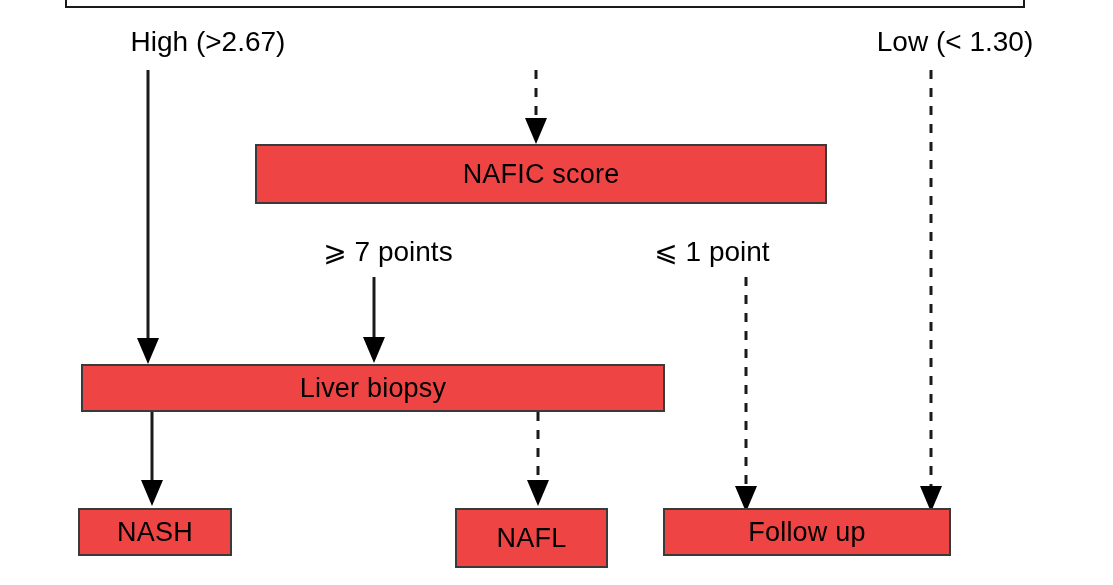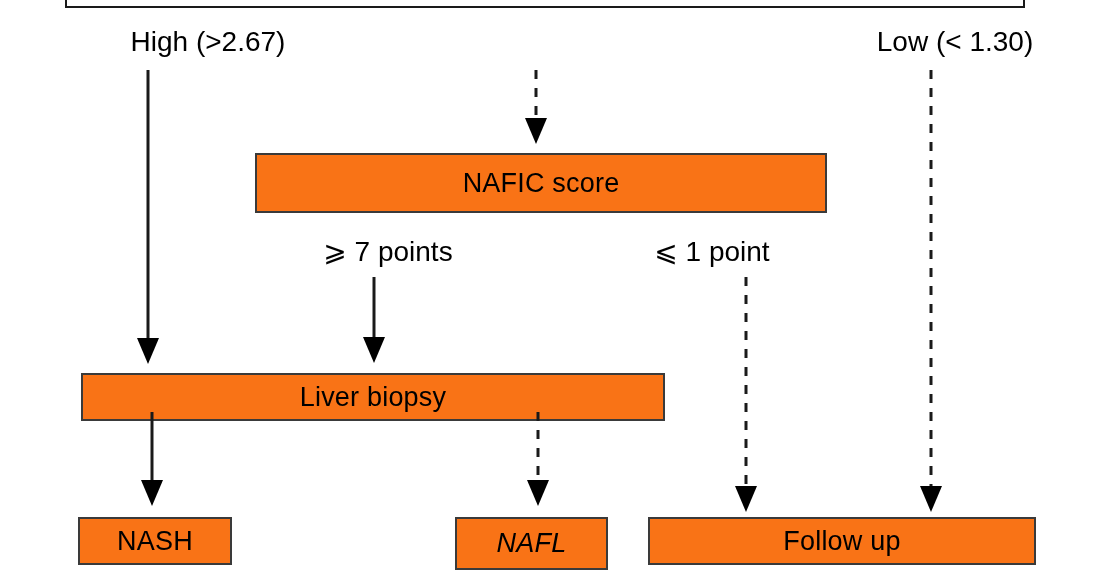--- a/index.html
+++ b/index.html
@@ -16,30 +16,29 @@
     width: 1113px;
     height: 585px;
     background: #ffffff;
     overflow: hidden;
   }
   
   .box {
     position: absolute;
     box-sizing: border-box;
     border: 2px solid #3a3a3a;
-    background: #f97316;
+    background: #ef4444;
     display: flex;
     align-items: center;
     justify-content: center;
     text-align: center;
     font-size: 27px;
     line-height: 1;
     letter-spacing: 0.2px;
     color: #000000;
-    margin-top: 9px;
   }
   .box-partial-top {
     position: absolute;
     box-sizing: border-box;
     border: 2px solid #1a1a1a;
     border-top: none;
     background: #ffffff;
   }
   
   .label {
@@ -124,17 +123,17 @@
 
   <div class="conn" style="left:517px; top:412px; width:42px; height:96px;">
     <svg width="42" height="96" viewBox="0 0 42 96">
       <line x1="21" y1="0" x2="21" y2="76" stroke="#1a1a1a" stroke-width="3" stroke-dasharray="9,9"></line>
       <polygon points="21,94 10,68 32,68" fill="#000000"></polygon>
     </svg>
   </div>
 
   <div class="box" style="left:78px; top:508px; width:154px; height:48px;">NASH</div>
 
-  <div class="box" style="left:455px; top:508px; width:153px; height:53px;font-style:italic;">NAFL</div>
+  <div class="box" style="left:455px; top:508px; width:153px; height:60px;">NAFL</div>
 
-  <div class="box" style="left:648px; top:508px; width:388px; height:48px;">Follow up</div>
+  <div class="box" style="left:663px; top:508px; width:288px; height:48px;">Follow up</div>
 
 </div>
 
 </body></html>

